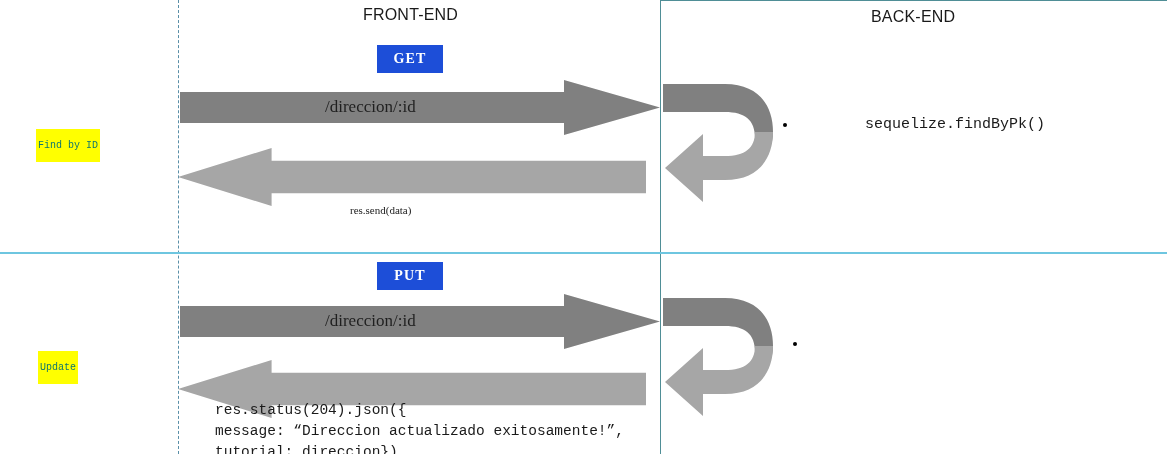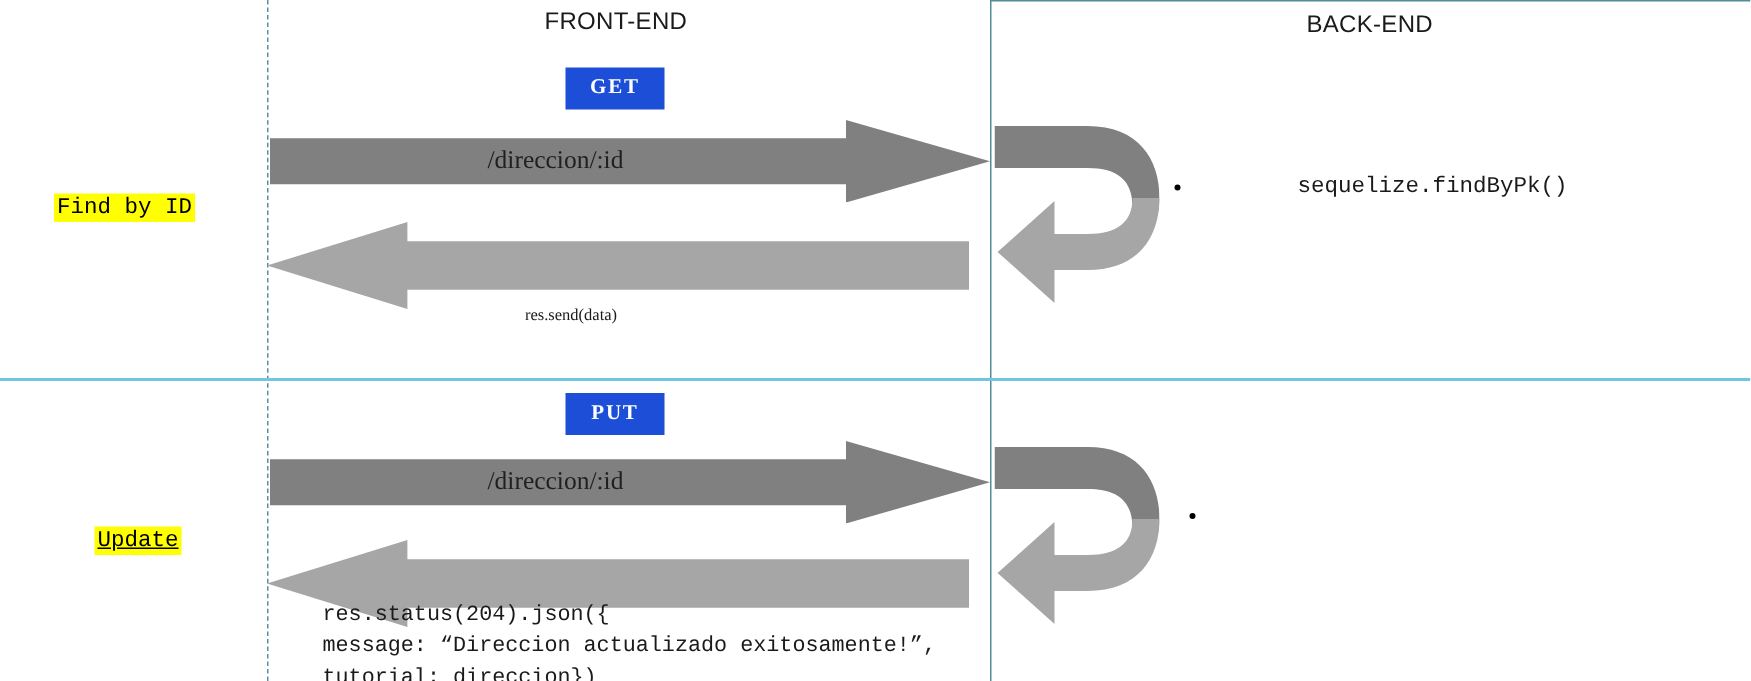--- a/index.html
+++ b/index.html
@@ -40,26 +40,26 @@
     position:absolute;background:#1d4ed8;color:#ffffff;
     font-family:"Liberation Serif",serif;font-weight:bold;
     font-size:14px;letter-spacing:1.2px;
     display:flex;align-items:center;justify-content:center;
   }
   #badge-get{left:377px;top:45px;width:66px;height:28px;}
   #badge-put{left:377px;top:262px;width:66px;height:28px;text-align:right;}
 
   
   .row-label{
-    position:absolute;background:#ffff00;color:#000000;
+    position:absolute;background:#ffff00;color:#0f766e;
     font-family:"Liberation Mono","DejaVu Sans Mono",monospace;
-    font-size:15px;white-space:nowrap;padding:1px 2px;
+    font-size:10px;white-space:nowrap;padding:11px 2px;
   }
   #label-find{left:36px;top:129px;}
-  #label-update{left:63px;top:351px;text-decoration:underline;}
+  #label-update{left:38px;top:351px;}
 
   
   .arrow-right{
     position:absolute;background:#808080;
     clip-path:polygon(0 22%, 80% 22%, 80% 0, 100% 50%, 80% 100%, 80% 78%, 0 78%);
   }
   .arrow-left{
     position:absolute;background:#a6a6a6;
     clip-path:polygon(0 50%, 20% 0, 20% 22%, 100% 22%, 100% 78%, 20% 78%, 20% 100%);
   }

